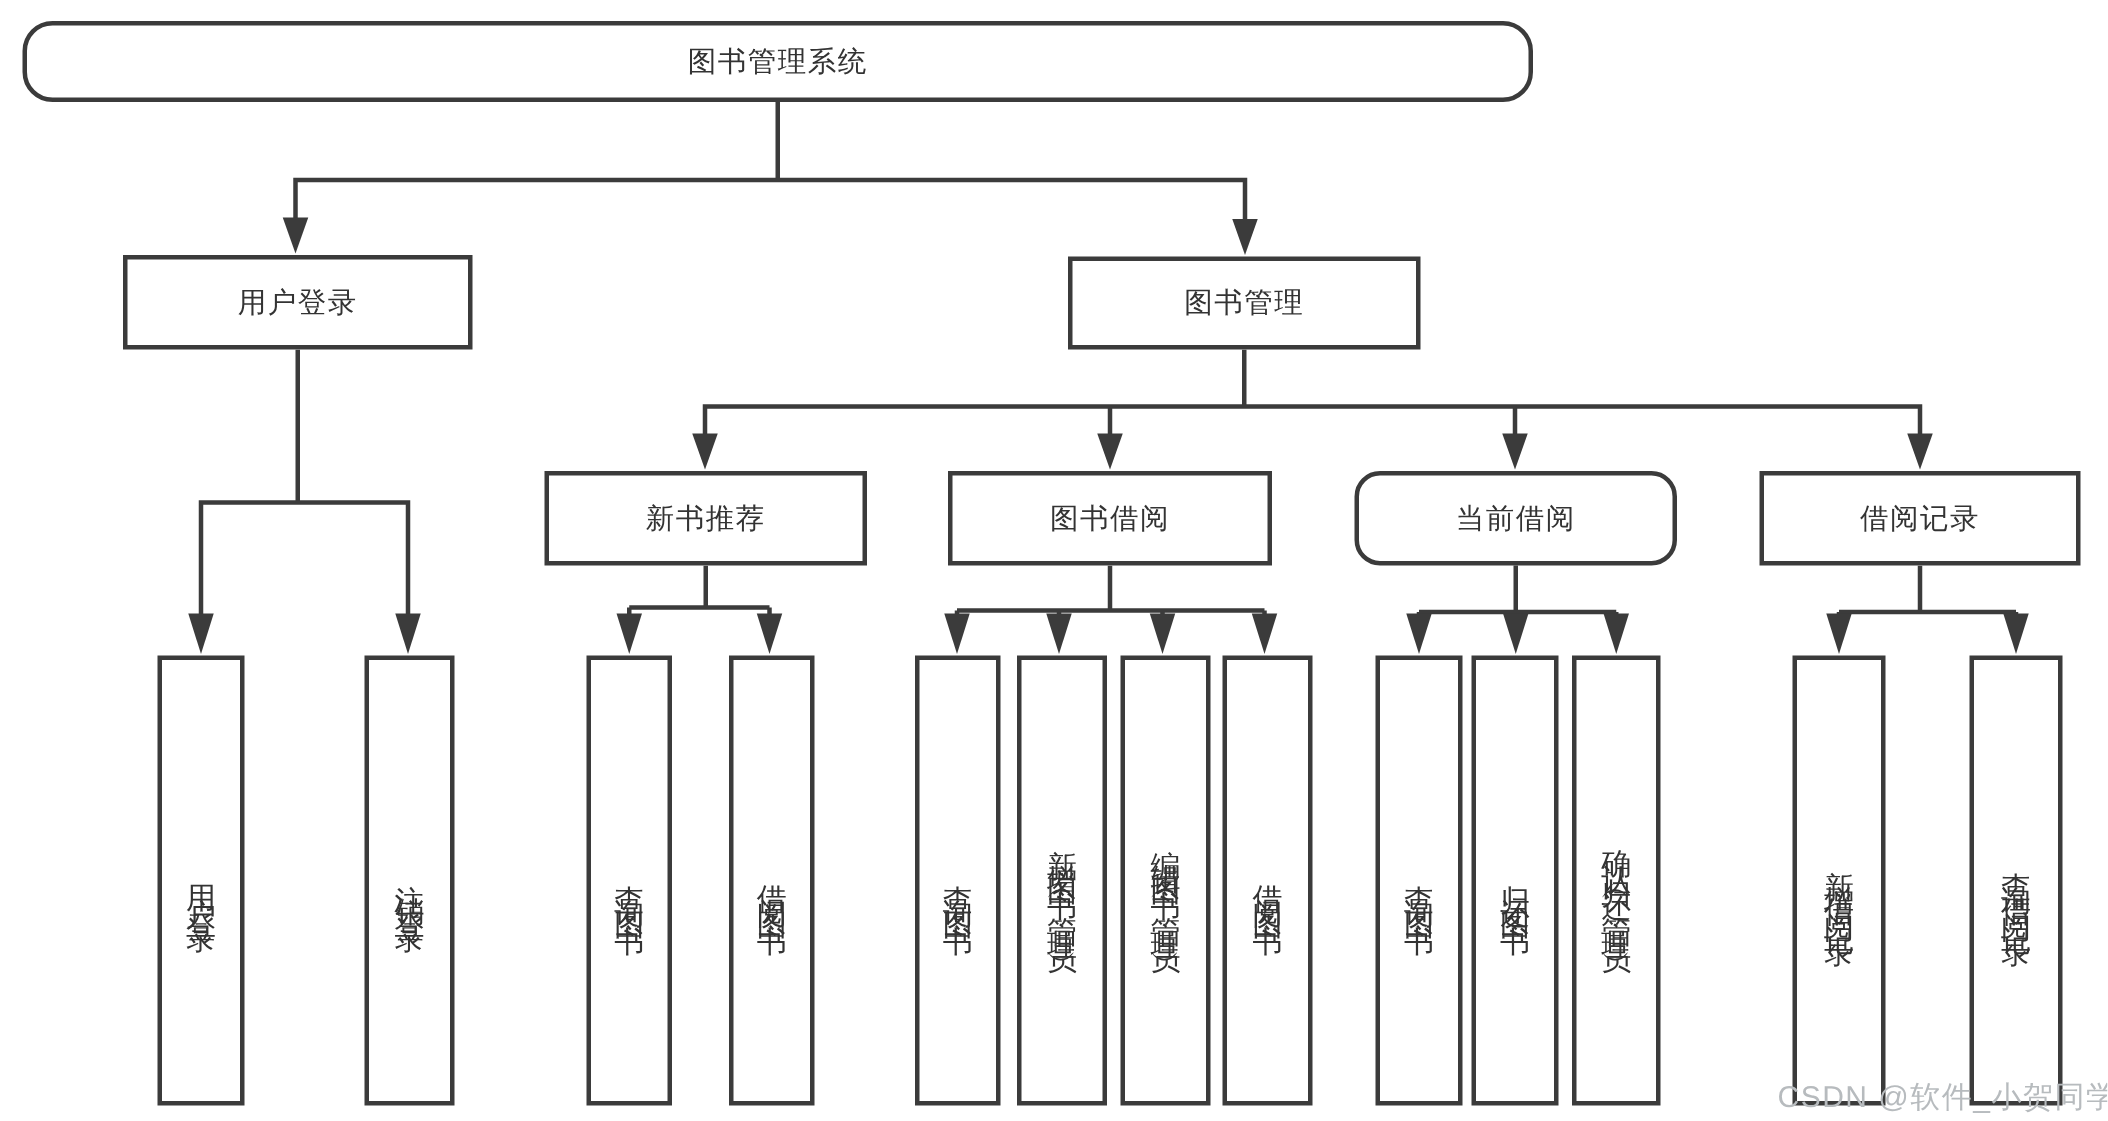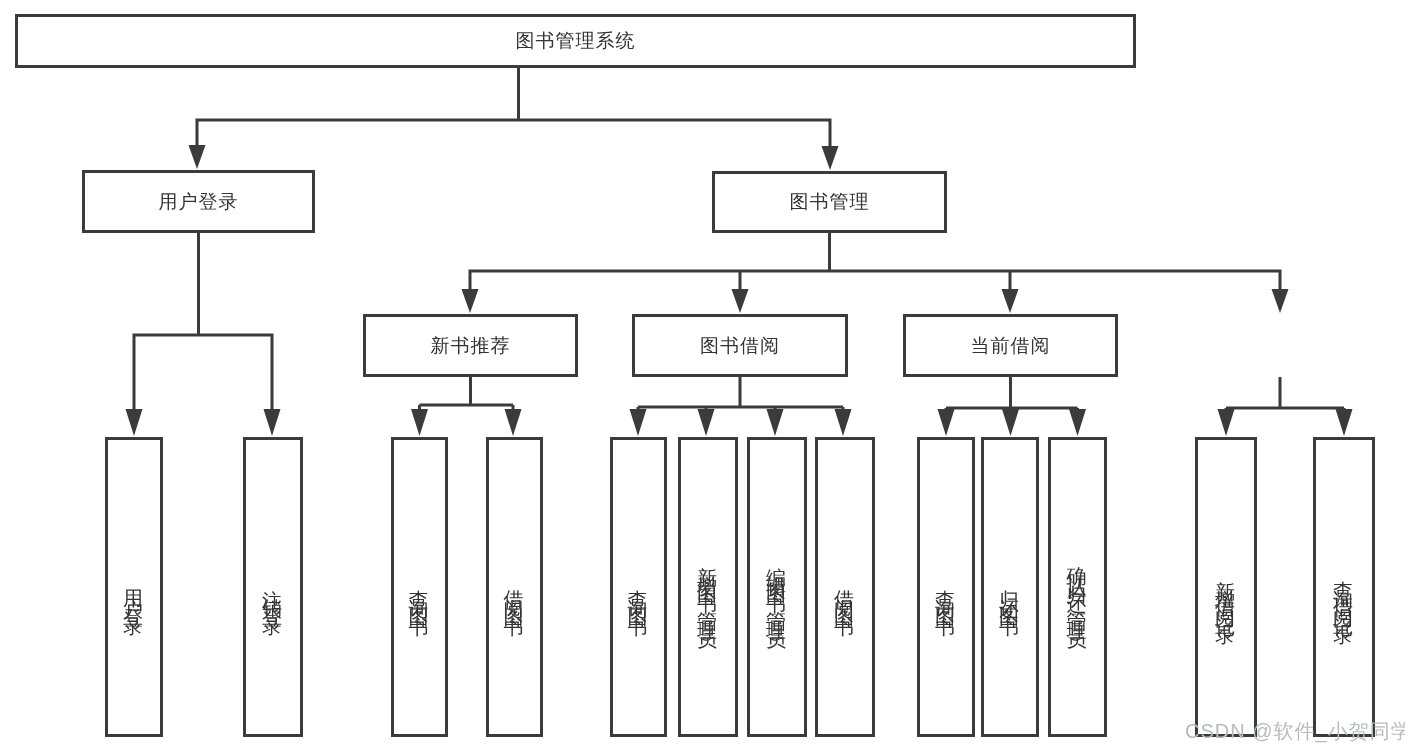--- a/index.html
+++ b/index.html
@@ -106,39 +106,42 @@
 
       <polygon points="937.5,409 954.5,409 946,436"></polygon>
       <polygon points="1002,409 1019,409 1010.5,436"></polygon>
       <polygon points="1069,409 1086,409 1077.5,436"></polygon>
 
       <polygon points="1217.5,409 1234.5,409 1226,436"></polygon>
       <polygon points="1335.5,409 1352.5,409 1344,436"></polygon>
     </g>
   </svg>
 
-  <div class="hbox" style="left:15px; top:14px; width:1121px; height:54px;">
+  <div class="hbox" style="left:15px; top:14px; width:1007px; height:54px;border-radius:20px;">
     <span>图书管理系统</span>
   </div>
 
   <div class="hbox" style="left:82px; top:170px; width:233px; height:63px;">
     <span>用户登录</span>
   </div>
   <div class="hbox" style="left:363px; top:314px; width:215px; height:63px;">
     <span>新书推荐</span>
   </div>
 
   <div class="hbox" style="left:712px; top:171px; width:235px; height:62px;">
     <span>图书管理</span>
   </div>
   <div class="hbox" style="left:632px; top:314px; width:216px; height:63px;font-family:Liberation Serif, serif;">
     <span>图书借阅</span>
   </div>
-  <div class="hbox" style="left:903px; top:314px; width:215px; height:63px;">
+  <div class="hbox" style="left:903px; top:314px; width:215px; height:63px;border-radius:17px;">
     <span>当前借阅</span>
+  </div>
+  <div class="hbox" style="left:1173px; top:314px; width:214px; height:63px;">
+    <span>借阅记录</span>
   </div>
 
   <div class="vbox" style="left:105px; width:58px;">
     <span class="vtext">用户登录</span>
   </div>
   <div class="vbox" style="left:243px; width:60px;">
     <span class="vtext">注销登录</span>
   </div>
 
   <div class="vbox" style="left:391px; width:57px;">

